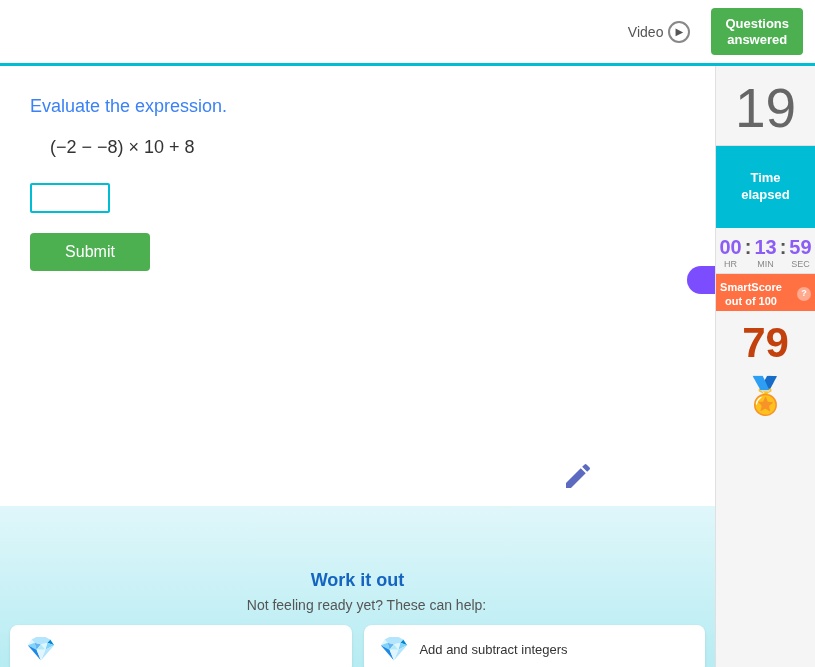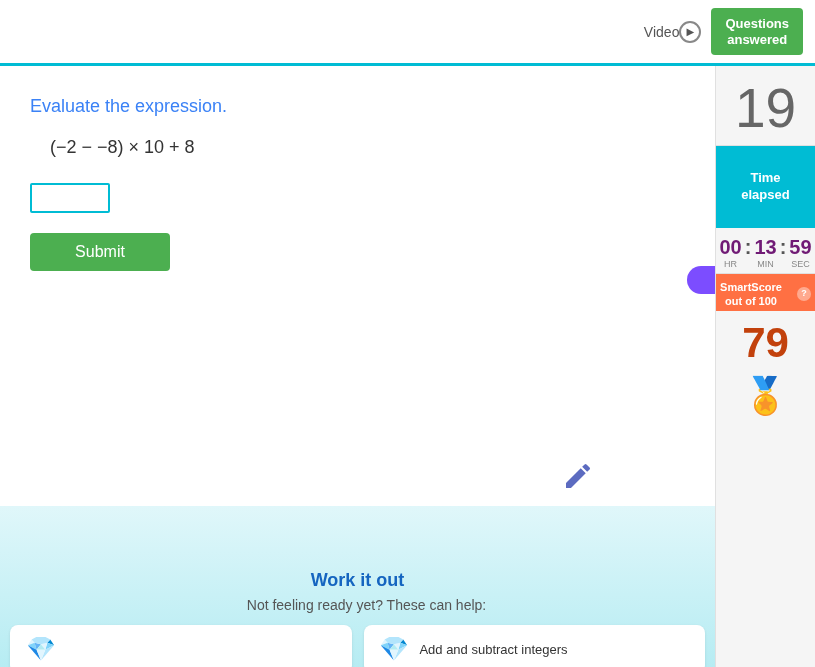--- a/index.html
+++ b/index.html
@@ -18,24 +18,25 @@
       align-items: center;
       justify-content: flex-end;
       padding: 8px 12px;
       border-bottom: 3px solid #00bcd4;
       position: relative;
     }
 
     .video-link {
       display: flex;
       align-items: center;
+      gap: 5px;
       color: #555;
       font-size: 14px;
       cursor: pointer;
-      margin-right: 10px;
+      margin-right: 21px;
     }
 
     .video-play-icon {
       width: 22px;
       height: 22px;
       border: 2px solid #888;
       border-radius: 50%;
       display: flex;
       align-items: center;
       justify-content: center;
@@ -94,21 +95,21 @@
     }
 
     .submit-btn {
       background: #4caf50;
       color: white;
       border: none;
       border-radius: 4px;
       padding: 10px 30px;
       font-size: 16px;
       cursor: pointer;
-      width: 140px;
+      width: 120px;
     }
 
     
     .work-it-out-section {
       position: absolute;
       bottom: 0;
       left: 0;
       right: 0;
       background: linear-gradient(to bottom, #e0f7fa 0%, #b2ebf2 100%);
       padding: 20px 0 10px 0;
@@ -202,21 +203,21 @@
 
     .timer-unit {
       display: flex;
       flex-direction: column;
       align-items: center;
     }
 
     .timer-value {
       font-size: 20px;
       font-weight: bold;
-      color: #701a75;
+      color: #8b5cf6;
     }
 
     .timer-label {
       font-size: 9px;
       color: #888;
       text-transform: uppercase;
     }
 
     .timer-colon {
       font-size: 20px;

